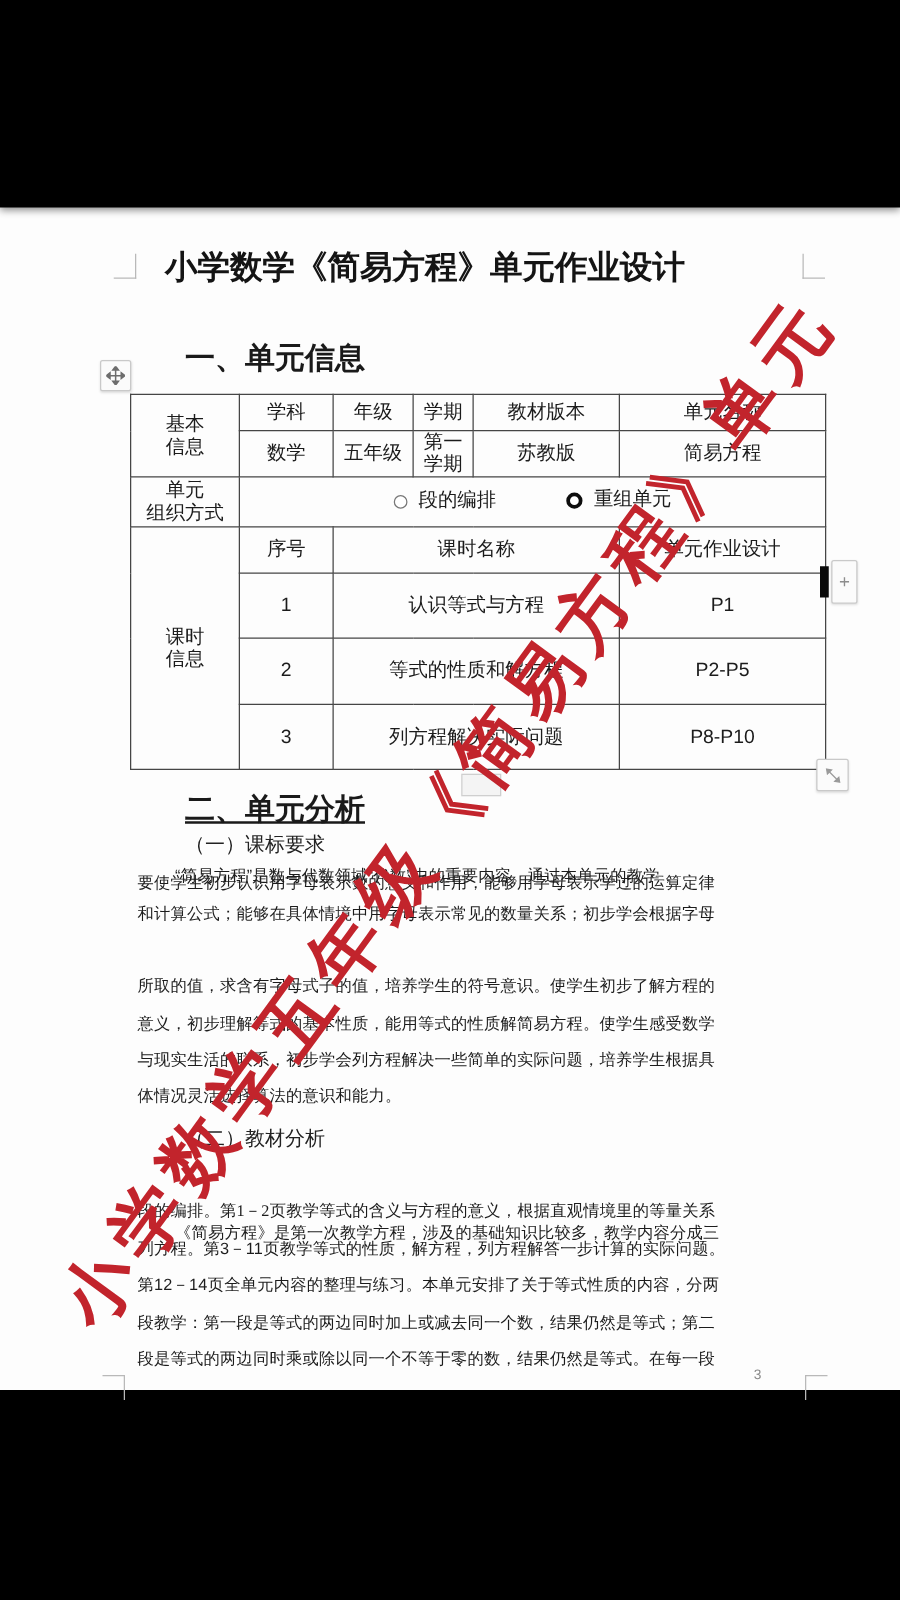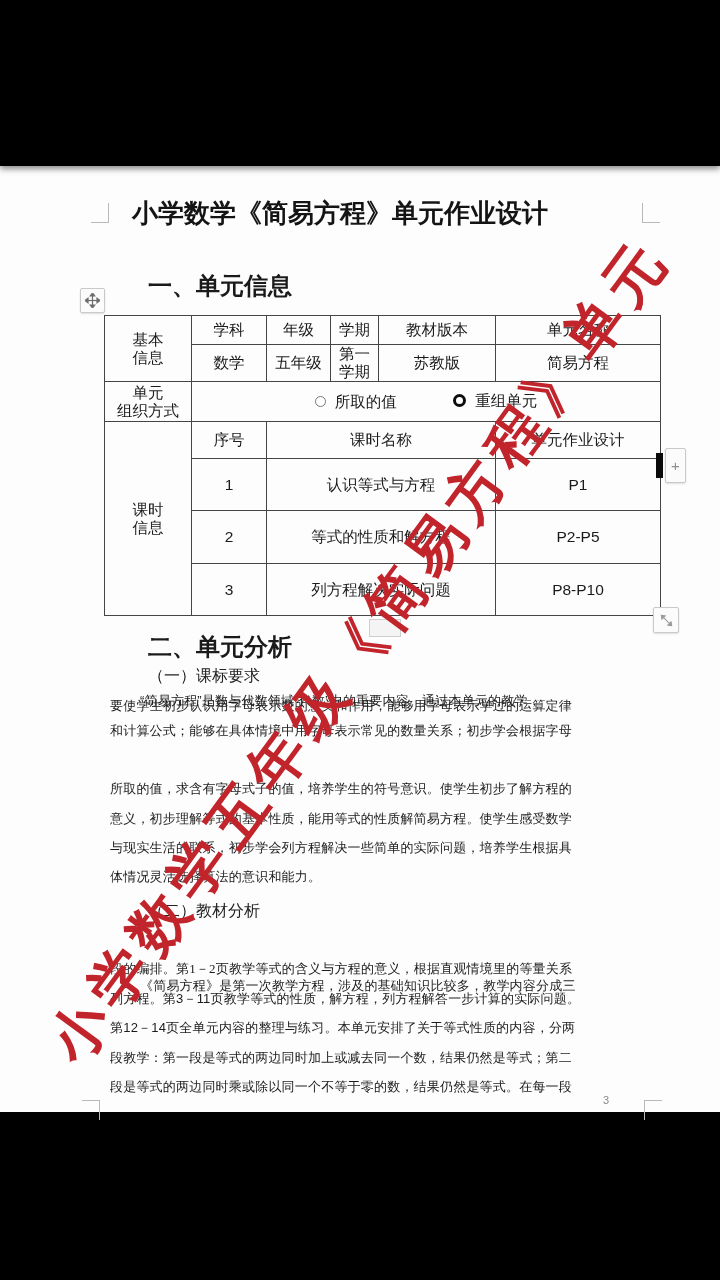--- a/index.html
+++ b/index.html
@@ -10,21 +10,21 @@
     color:#1e1e1e;
   }
   .abs{position:absolute;}
   .bar{left:0;width:720px;background:#000;}
   #bar-top{top:0;height:166px;box-shadow:0 3px 6px rgba(0,0,0,.45);}
   #bar-bottom{top:1112px;height:168px;}
 
   #doc-title{top:196px;left:0;width:680px;text-align:center;
     font-size:26px;font-weight:700;letter-spacing:0px;color:#141414;white-space:nowrap;}
   .h1{left:148px;font-size:24px;font-weight:700;color:#1a1a1a;white-space:nowrap;}
-  #sec1{top:270px;} #sec2{top:631px;}
+  #sec1{top:270px;} #sec2{top:631px;text-decoration:underline;}
   .h2{left:148px;font-size:16px;font-weight:400;color:#222;white-space:nowrap;}
   #sub1{top:666px;} #sub2{top:901px;}
 
   
   .para{left:110px;width:545px;}
   .tline{position:absolute;left:0;white-space:nowrap;font-size:13px;
     letter-spacing:0.2px;color:#1c1c1c;}
   .tline.indent{text-indent:30px;}
   #para1 .tline{line-height:20px;}
   
@@ -105,21 +105,21 @@
 学期</td>
     <td>苏教版</td>
     <td>简易方程</td>
   </tr>
   <tr style="height:40px">
     <td>单元
 组织方式</td>
     <td colspan="5" class="radio-cell">
       <span class="radio-group">
         <span class="radio off"></span>
-        <span>所取的值</span>
+        <span>段的编排</span>
       </span>
       <span class="radio-group">
         <span class="radio on"></span>
         <span>重组单元</span>
       </span>
     </td>
   </tr>
   <tr style="height:37px">
     <td rowspan="4">课时
 信息</td>

